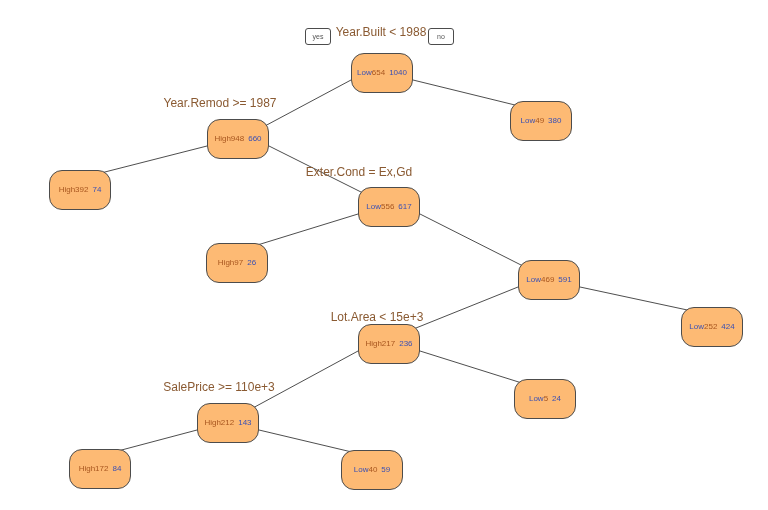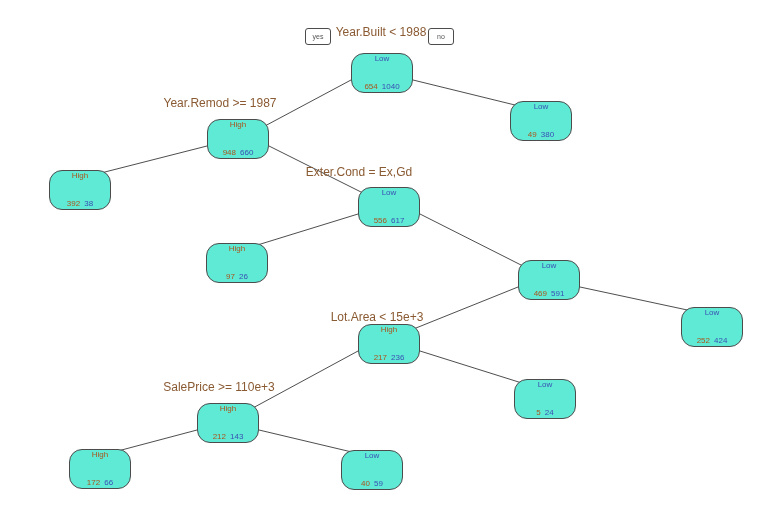--- a/index.html
+++ b/index.html
@@ -4,22 +4,22 @@
 <style>
   html,body { margin:0; padding:0; background:#ffffff; }
   .canvas {
     position:relative; width:768px; height:510px; background:#ffffff;
     font-family:"Liberation Sans", sans-serif; overflow:hidden;
   }
   .edges { position:absolute; left:0; top:0; width:768px; height:510px; }
   .edges line { stroke:var(--edge,#3a3a3a); stroke-width:0.9; }
   .node {
     position:absolute; width:62px; height:40px; box-sizing:border-box;
-    border:1px solid var(--border,#4c4c4c); border-radius:13px; background:#5eead4;
-    display:flex; flex-direction:column; align-items:center; justify-content:space-between;
+    border:1px solid var(--border,#4c4c4c); border-radius:13px; background:#fdba74;
+    display:flex; flex-direction:row; align-items:center; justify-content:center;
     font-size:8px; line-height:10px; text-align:center;
   }
   .node .cnt { display:flex; gap:4px; }
   .hi { color:var(--hi,#a8561f); }
   .lo { color:var(--lo,#3a50b4); }
   .split {
     position:absolute; font-size:12px; line-height:9px; white-space:nowrap;
     color:var(--split,#8a5a32); transform:translateX(-50%);
   }
   .branch {
@@ -82,21 +82,21 @@
     <div class="cnt">
         <span class="hi">49</span>
         <span class="lo">380</span>
       </div>
   </div>
 
   <div class="node" style="left:49px; top:170px;">
     <div class="hi">High</div>
     <div class="cnt">
         <span class="hi">392</span>
-        <span class="lo">38</span>
+        <span class="lo">74</span>
       </div>
   </div>
 
   <div class="node" style="left:358px; top:187px;">
     <div class="lo">Low</div>
     <div class="cnt">
         <span class="hi">556</span>
         <span class="lo">617</span>
       </div>
   </div>
@@ -146,21 +146,21 @@
     <div class="cnt">
         <span class="hi">5</span>
         <span class="lo">24</span>
       </div>
   </div>
 
   <div class="node" style="left:69px; top:449px;">
     <div class="hi">High</div>
     <div class="cnt">
         <span class="hi">172</span>
-        <span class="lo">66</span>
+        <span class="lo">84</span>
       </div>
   </div>
 
   <div class="node" style="left:341px; top:450px;">
     <div class="lo">Low</div>
     <div class="cnt">
         <span class="hi">40</span>
         <span class="lo">59</span>
       </div>
   </div>

